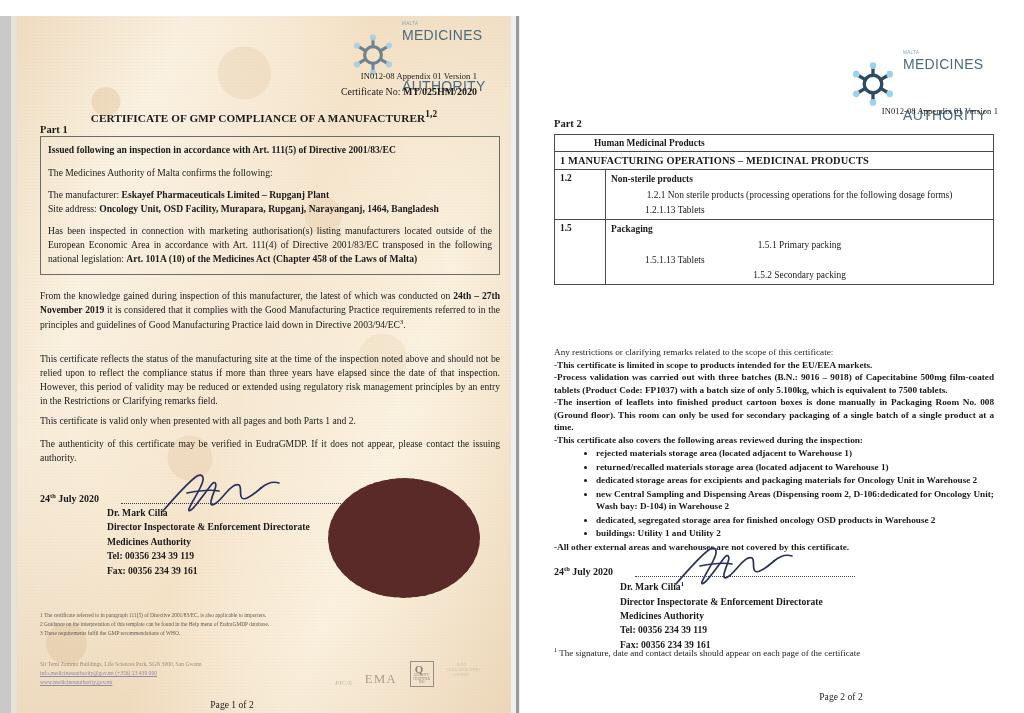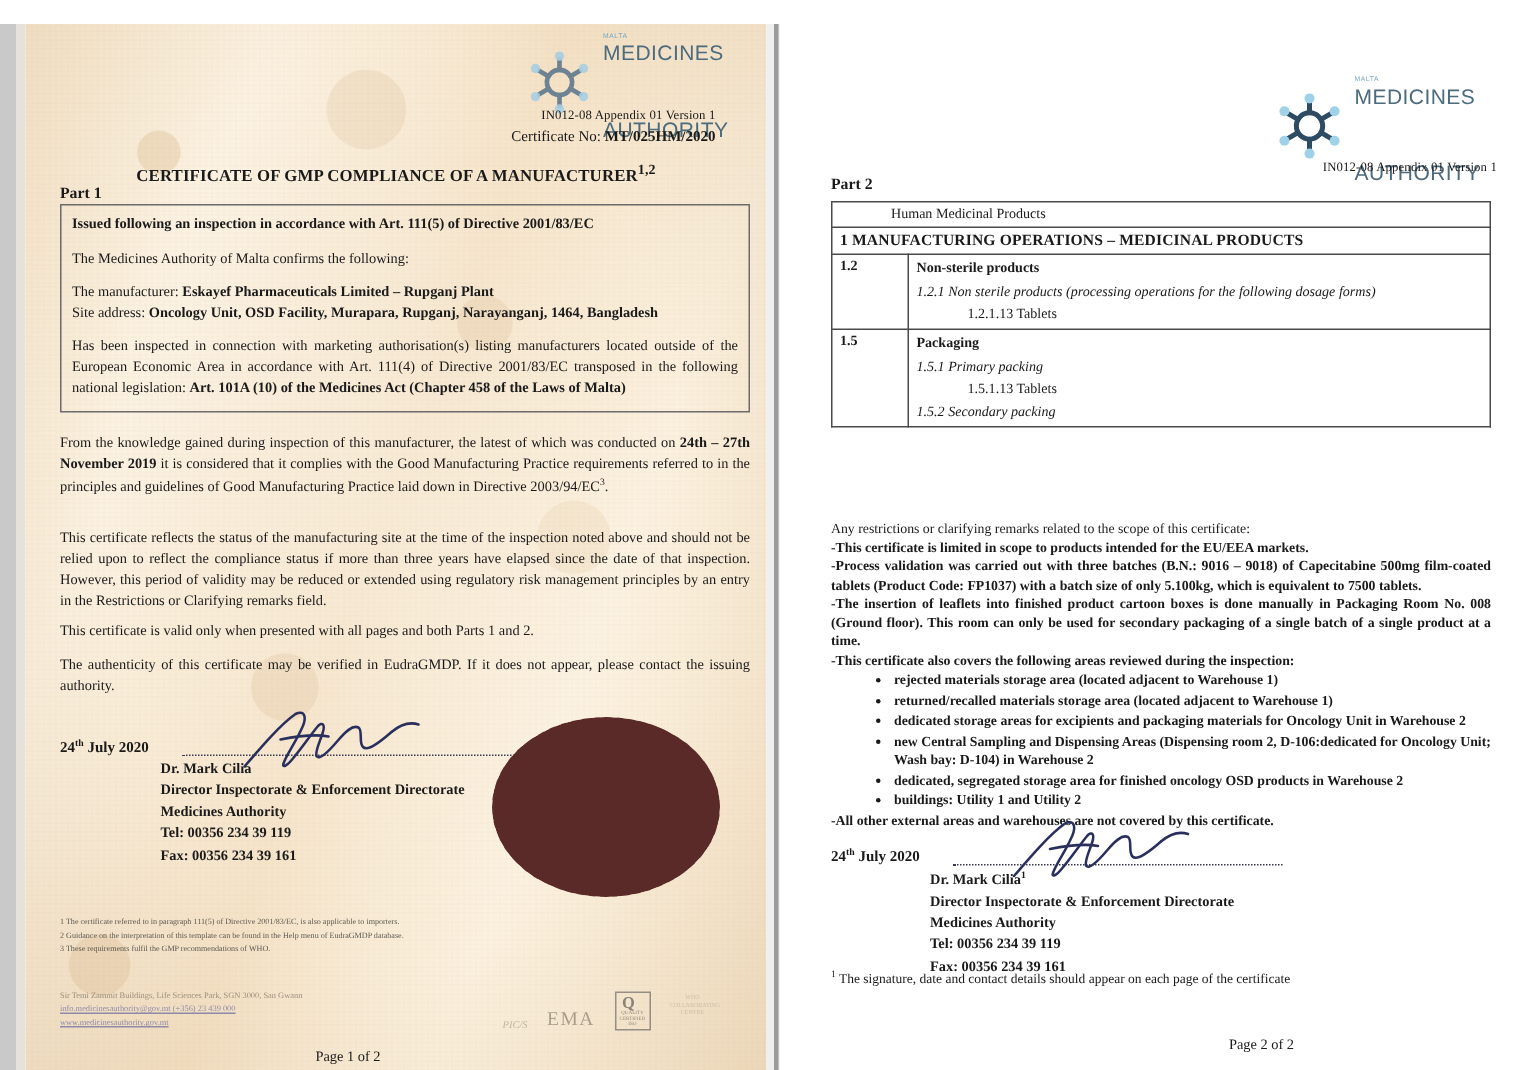--- a/index.html
+++ b/index.html
@@ -98,24 +98,24 @@
   }
   .seal-wrap{position:absolute;}
 
   
   .sig-svg{position:absolute;pointer-events:none;}
 
   
   .tbl{position:absolute;border:1px solid #4a4a4a;border-collapse:collapse;font-size:9.4px;}
   .tbl td{border:1px solid #4a4a4a;padding:3px 5px;vertical-align:top;}
   .tbl .c1{width:40px;font-weight:bold;}
-  .tbl .full{font-weight:normal;padding-left:39px;}
+  .tbl .full{font-weight:bold;padding-left:39px;}
   .tbl .big{font-weight:bold;font-size:10.4px;letter-spacing:.1px;}
   .tbl .sec{font-weight:bold;margin:1px 0 6px 0;}
-  .tbl .it{font-style:italic;margin:0 0 5px 0;}
+  .tbl .it{margin:0 0 5px 0;text-align:center;}
   .tbl .ind{margin:0 0 5px 34px;}
   .tbl .it:last-child,.tbl .ind:last-child{margin-bottom:1px;}
 
   .remarks{position:absolute;font-size:9.2px;line-height:1.36;}
   .remarks .plain{font-weight:normal;}
   .remarks .b{font-weight:bold;display:block;text-align:justify;}
   .remarks ul{margin:1px 0 1px 0;padding-left:42px;list-style:disc;}
   .remarks li{font-weight:bold;margin:0 0 1px 0;}
   .fn-right{position:absolute;font-size:9px;}
   .fn-right sup{font-size:6.5px;}

